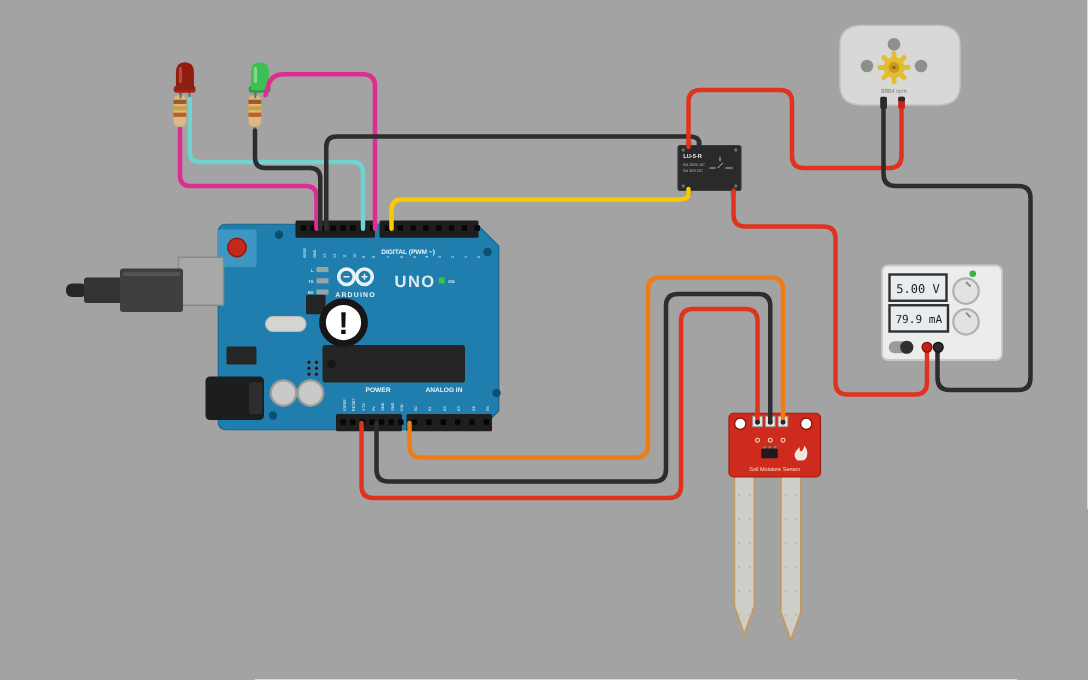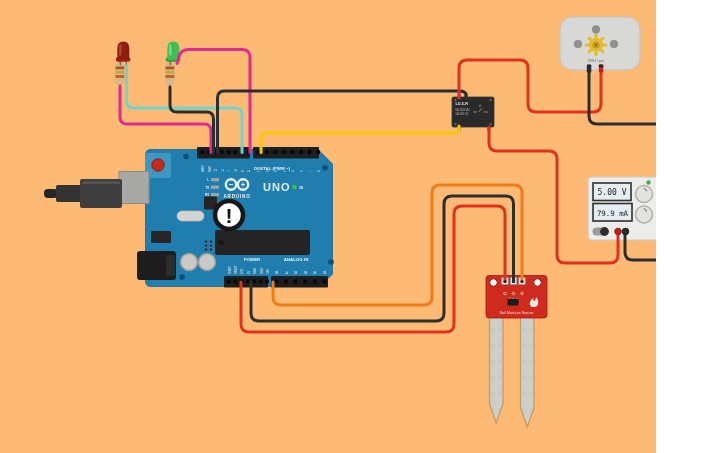--- a/index.html
+++ b/index.html
@@ -1,16 +1,16 @@
 <!DOCTYPE html>
 <html><head>
 <meta charset="utf-8">
 <style>
   html,body{margin:0;padding:0;background:#ffffff;}
-  .stage{width:656px;height:453px;position:relative;background:#fdba74;overflow:hidden;}
+  .stage{width:725px;height:453px;position:relative;background:#a3a3a3;overflow:hidden;}
   svg{display:block;}
   text{font-family:"Liberation Sans",sans-serif;}
   .silk{fill:#eaf2f6;font-weight:bold;}
   .display-text{font-family:"DejaVu Sans Mono","Liberation Mono",monospace;fill:#1e1e1e;}
 </style>
 </head>
 <body>
 
 <div class="stage">
 <svg width="725" height="453" viewBox="0 0 725 453">

